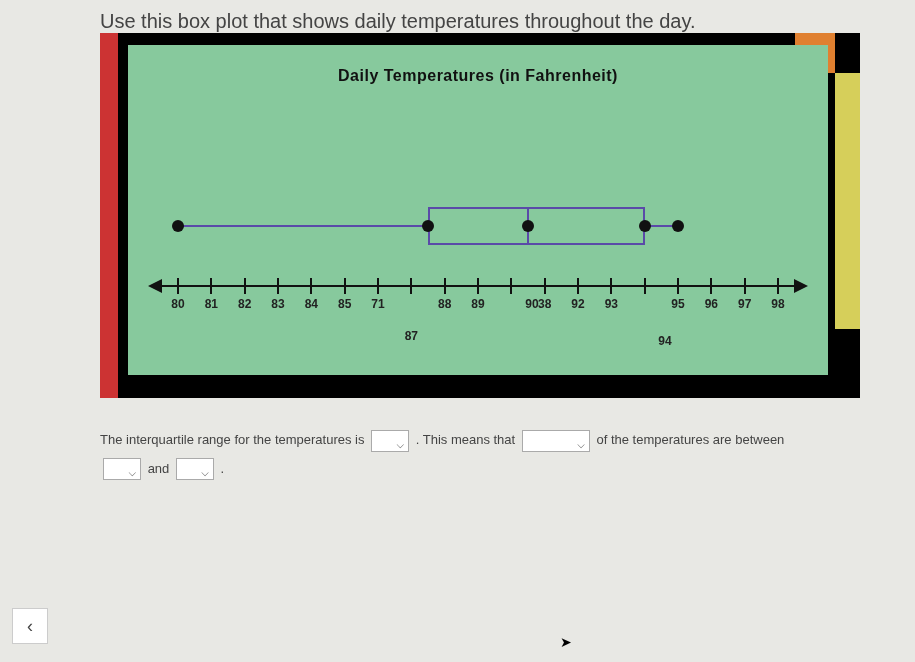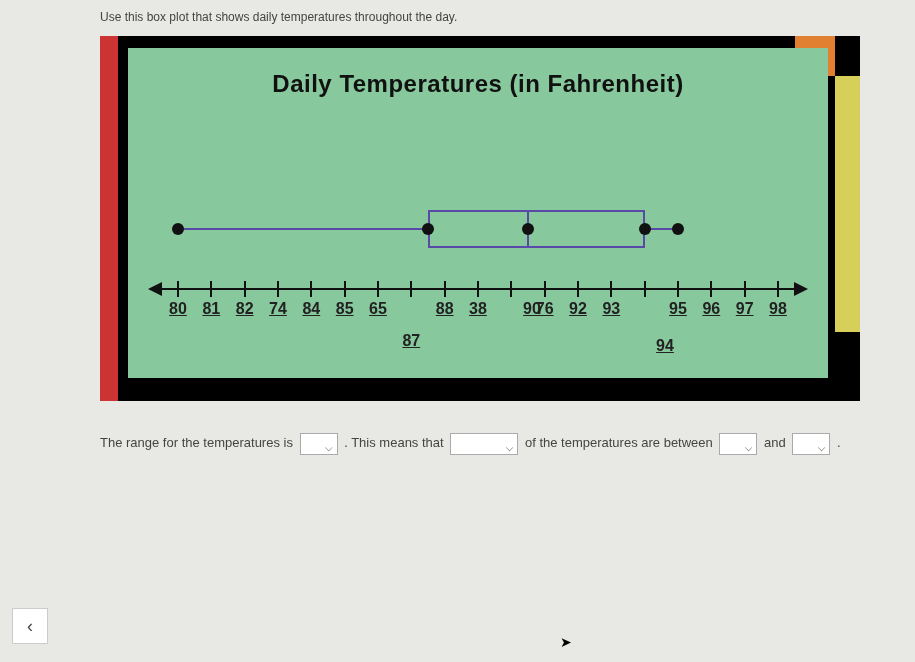--- a/index.html
+++ b/index.html
@@ -9,23 +9,22 @@
     width: 915px;
     height: 662px;
     overflow: hidden;
     position: relative;
     color: #333;
   }
   .content {
     padding: 10px 30px 10px 100px;
   }
   .instruction {
-    font-size: 12px;
+    font-size: 20px;
     color: #444;
-    margin-bottom: 12px;
   }
   .chart-frame {
     width: 760px;
     height: 365px;
     background: #000;
     position: relative;
     margin-bottom: 28px;
   }
   .left-red { position:absolute; left:0; top:0; width:18px; height:100%; background:#c33; }
   .right-yellow { position:absolute; right:0; top:40px; width:25px; height:70%; background:#d6cf5a; }
@@ -34,21 +33,21 @@
     position:absolute;
     left:28px; top:12px;
     width:700px; height:330px;
     background:#87c99d;
   }
   .chart-title {
     position:absolute;
     top:22px; left:0; width:100%;
     text-align:center;
     font-weight:900;
-    font-size:24px;
+    font-size:16px;
     color:#111;
     font-family: Arial Black, Arial, sans-serif;
     letter-spacing:0.5px;
   }
   .plot-area {
     position:absolute;
     left:30px; top:100px;
     width:640px; height:190px;
   }
   .axis-line {
@@ -70,25 +69,24 @@
   .arrow-right { right:-10px; border-left:14px solid #111; }
   .tick {
     position:absolute;
     top:133px;
     width:2px; height:16px;
     background:#111;
   }
   .tick-label {
     position:absolute;
     top:152px;
-    font-size:16px;
+    font-size:12px;
     color:#222;
     transform:translateX(-50%);
     font-weight:600;
-    text-decoration:underline;
   }
   .whisker-line {
     position:absolute;
     top:80px;
     height:2px;
     background:#5a4aa8;
   }
   .box {
     position:absolute;
     top:62px;
@@ -180,37 +178,37 @@
         <div class="axis-line"></div>
         <div class="arrow-left"></div>
         <div class="arrow-right"></div>
       <div class="tick" style="left: 19px;"></div>
           <div class="tick-label" style="left: 20px;">80</div>
           <div class="tick" style="left: 52.3333px;"></div>
           <div class="tick-label" style="left: 53.3333px;">81</div>
           <div class="tick" style="left: 85.6667px;"></div>
           <div class="tick-label" style="left: 86.6667px;">82</div>
           <div class="tick" style="left: 119px;"></div>
-          <div class="tick-label" style="left: 120px;">74</div>
+          <div class="tick-label" style="left: 120px;">83</div>
           <div class="tick" style="left: 152.333px;"></div>
           <div class="tick-label" style="left: 153.333px;">84</div>
           <div class="tick" style="left: 185.667px;"></div>
           <div class="tick-label" style="left: 186.667px;">85</div>
           <div class="tick" style="left: 219px;"></div>
-          <div class="tick-label" style="left: 220px;">65</div>
+          <div class="tick-label" style="left: 220px;">71</div>
           <div class="tick" style="left: 252.333px;"></div>
           <div class="tick-label" style="left: 253.333px; margin-top: 32px;">87</div>
           <div class="tick" style="left: 285.667px;"></div>
           <div class="tick-label" style="left: 286.667px;">88</div>
           <div class="tick" style="left: 319px;"></div>
-          <div class="tick-label" style="left: 320px;">38</div>
+          <div class="tick-label" style="left: 320px;">89</div>
           <div class="tick" style="left: 352.333px;"></div>
           <div class="tick-label" style="left: 374px;">90</div>
           <div class="tick" style="left: 385.667px;"></div>
-          <div class="tick-label" style="left: 386.667px;">76</div>
+          <div class="tick-label" style="left: 386.667px;">38</div>
           <div class="tick" style="left: 419px;"></div>
           <div class="tick-label" style="left: 420px;">92</div>
           <div class="tick" style="left: 452.333px;"></div>
           <div class="tick-label" style="left: 453.333px;">93</div>
           <div class="tick" style="left: 485.667px;"></div>
           <div class="tick-label" style="left: 507px; margin-top: 37px;">94</div>
           <div class="tick" style="left: 519px;"></div>
           <div class="tick-label" style="left: 520px; text-align: center;">95</div>
           <div class="tick" style="left: 552.333px;"></div>
           <div class="tick-label" style="left: 553.333px;">96</div>
@@ -225,31 +223,31 @@
           <div class="dot" style="left: 20px;"></div>
           <div class="dot" style="left: 270px;"></div>
           <div class="dot" style="left: 370px;"></div>
           <div class="dot" style="left: 486.667px;"></div>
           <div class="dot" style="left: 520px;"></div>
         </div>
     </div>
   </div>
 
 
-
   <div class="sentence">
-    <span>The range for the temperatures is</span>
+    <span>The interquartile range for the temperatures is</span>
     <span class="dropdown"></span>
     <span>. This means that</span>
     <span class="dropdown wide"></span>
-    <span>of the temperatures are between</span>
+    <span>of the temperatures are between</span><br>
     <span class="dropdown"></span>
     <span>and</span>
     <span class="dropdown"></span>
     <span>.</span>
   </div>
+
 </div>
 
 <div class="nav-back">
   <span>‹</span>
 </div>
 
 <div class="cursor">➤</div>
 
 </body></html>

